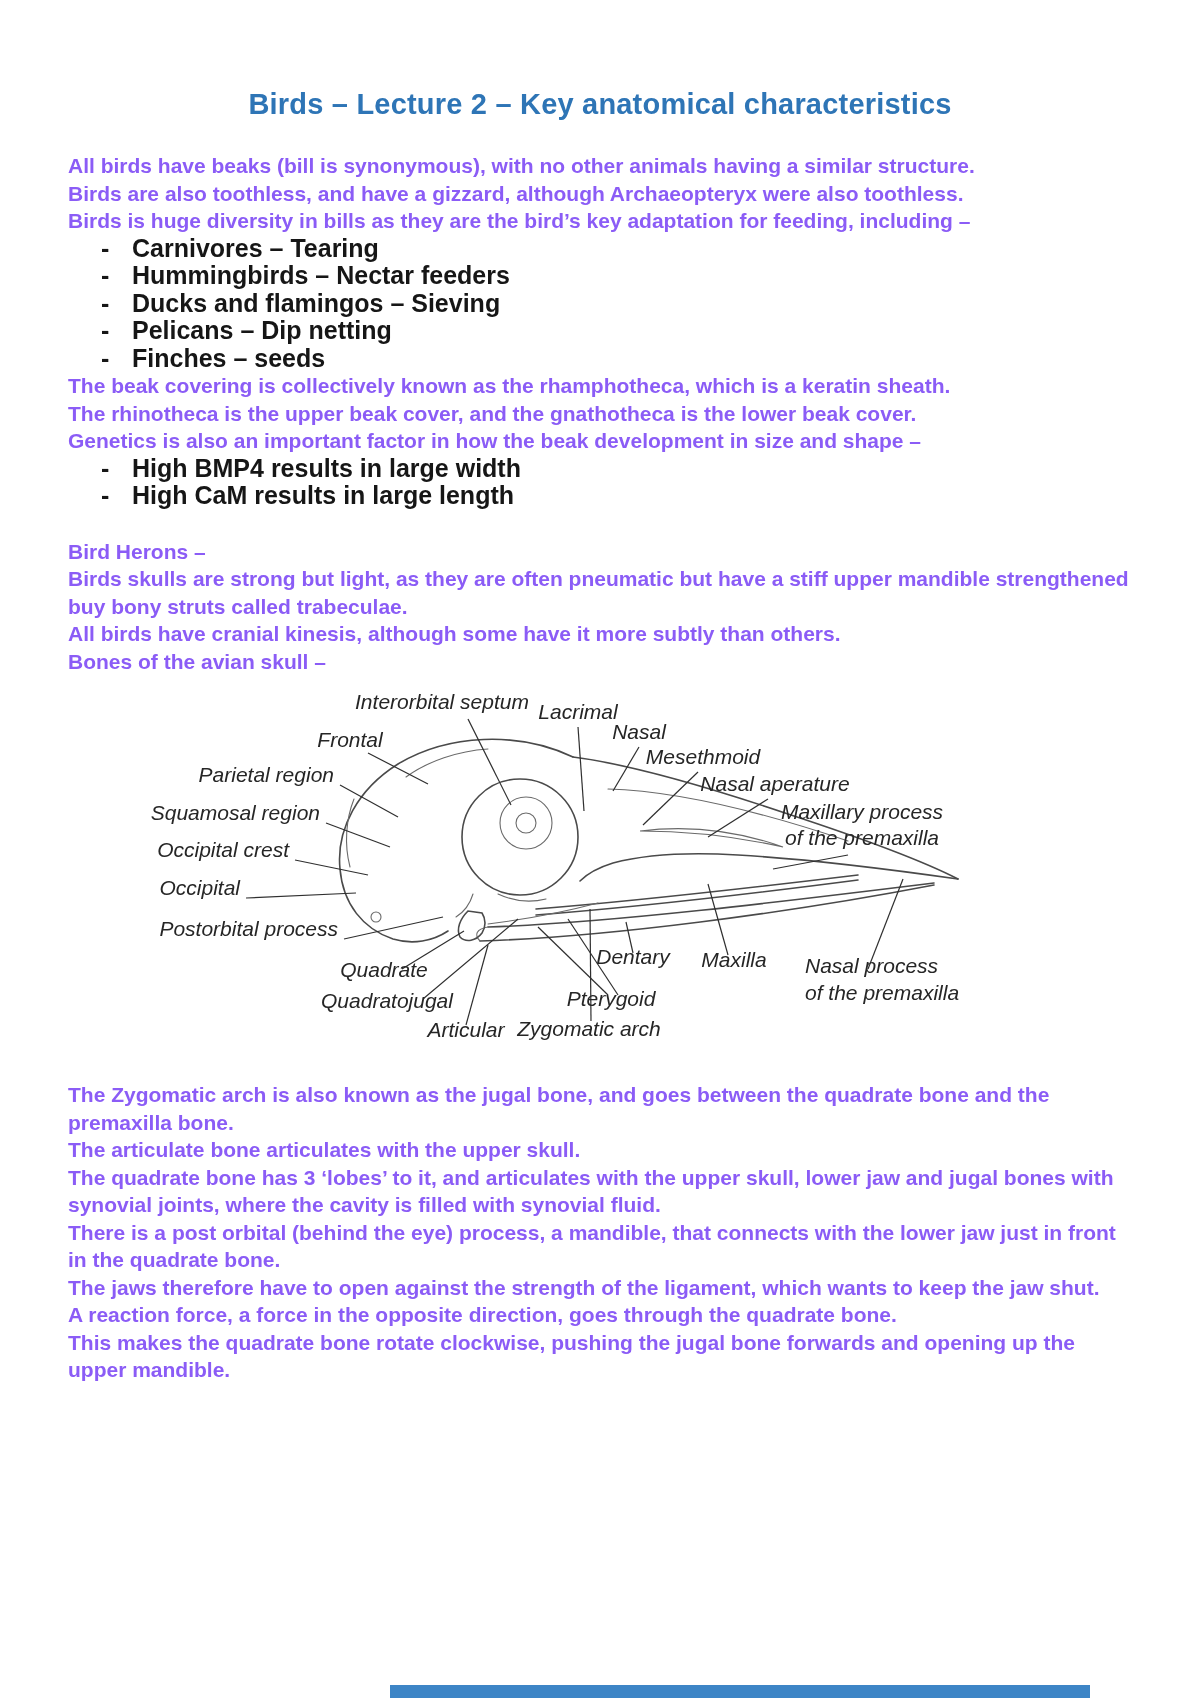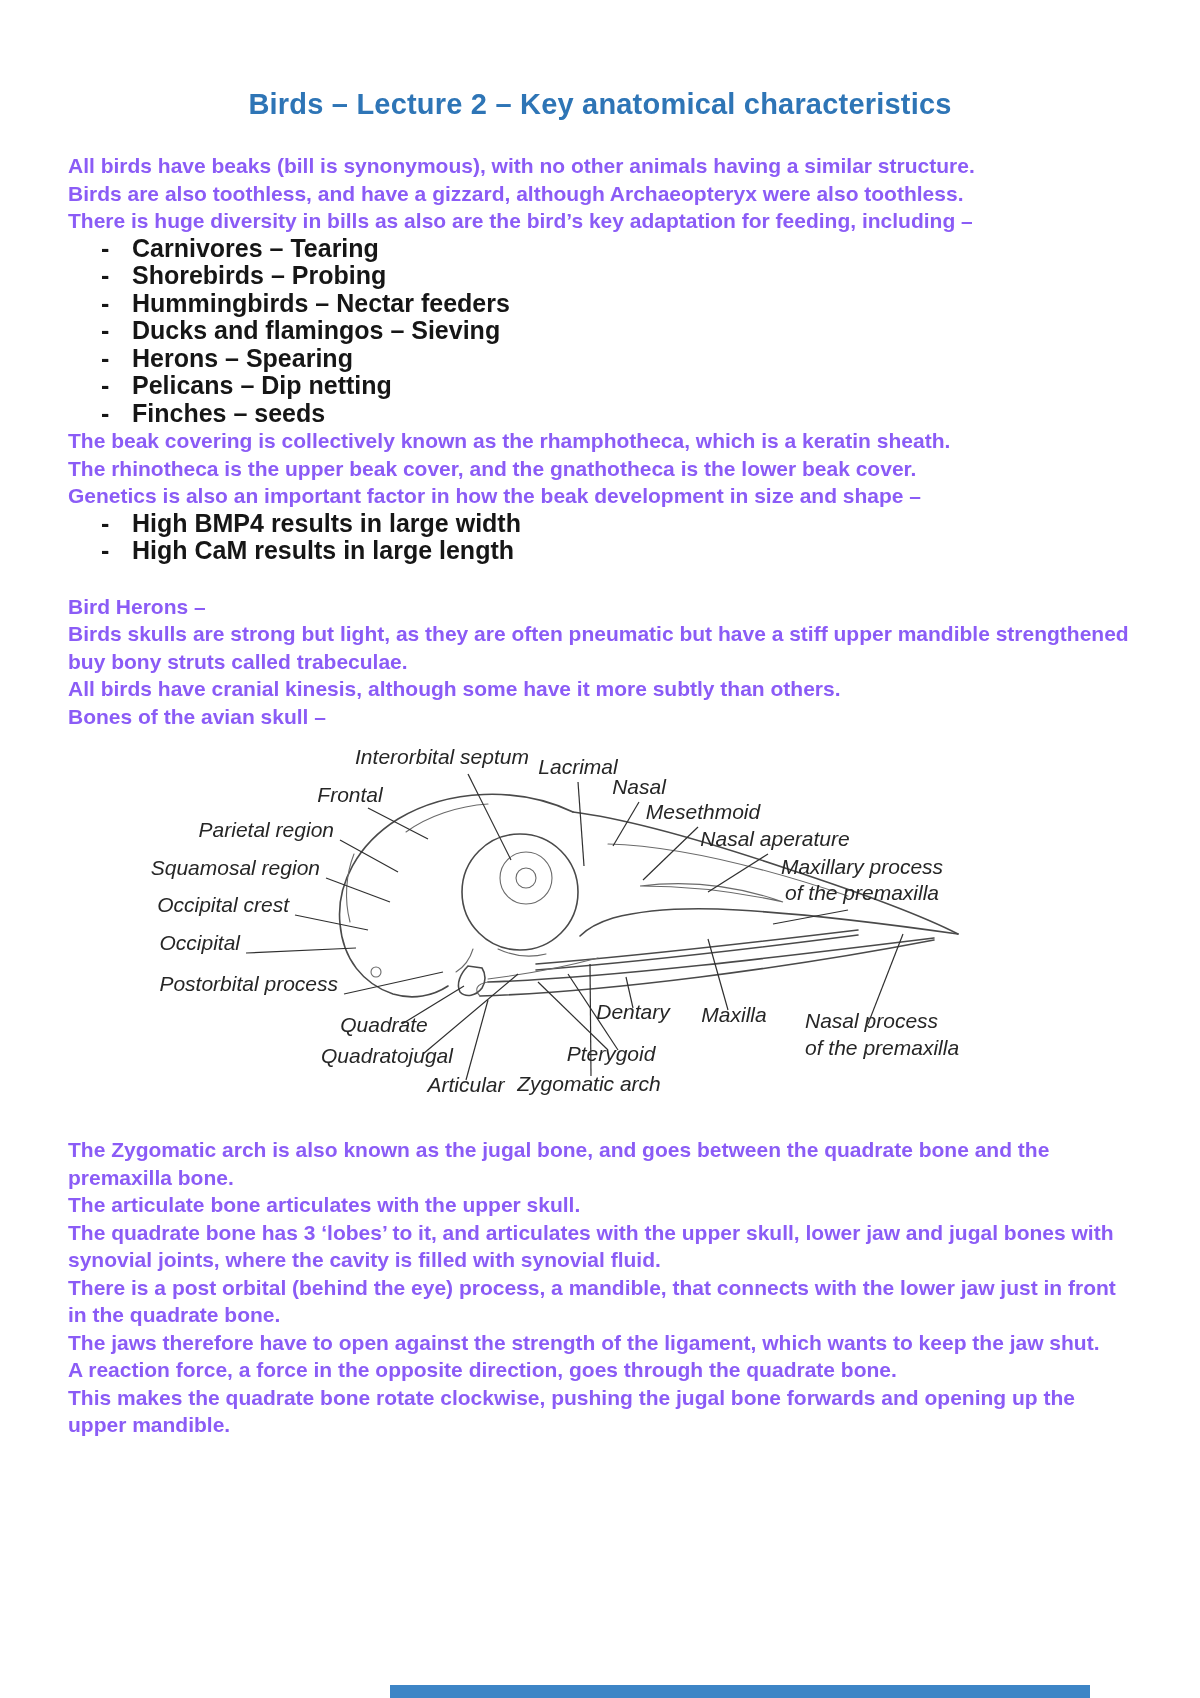--- a/index.html
+++ b/index.html
@@ -77,28 +77,26 @@
 </head>
 <body>
 
 <div class="page">
   <div class="content">
 
     <h1 class="doc-title">Birds – Lecture 2 – Key anatomical characteristics</h1>
 
     <p class="body-line">All birds have beaks (bill is synonymous), with no other animals having a similar structure.</p>
     <p class="body-line">Birds are also toothless, and have a gizzard, although Archaeopteryx were also toothless.</p>
-    <p class="body-line">There is huge diversity in bills as also are the bird’s key adaptation for feeding, including –</p>
+    <p class="body-line">Birds is huge diversity in bills as they are the bird’s key adaptation for feeding, including –</p>
 
     <ul class="dash-list">
       <li>Carnivores – Tearing</li>
-      <li>Shorebirds – Probing</li>
       <li>Hummingbirds – Nectar feeders</li>
       <li>Ducks and flamingos – Sieving</li>
-      <li>Herons – Spearing</li>
       <li>Pelicans – Dip netting</li>
       <li>Finches – seeds</li>
     </ul>
 
     <p class="body-line">The beak covering is collectively known as the rhamphotheca, which is a keratin sheath.</p>
     <p class="body-line">The rhinotheca is the upper beak cover, and the gnathotheca is the lower beak cover.</p>
     <p class="body-line">Genetics is also an important factor in how the beak development in size and shape –</p>
 
     <ul class="dash-list">
       <li>High BMP4 results in large width</li>

